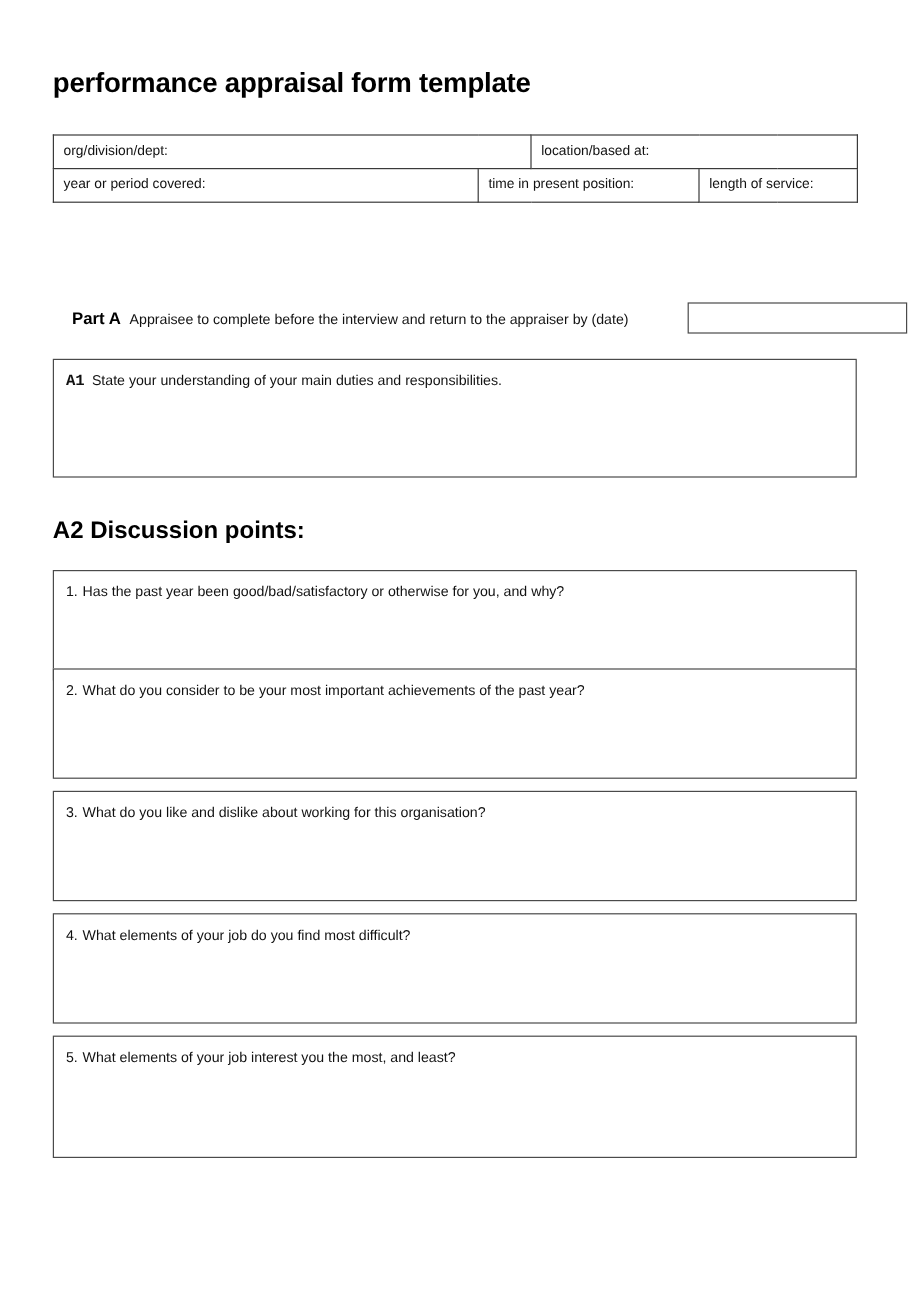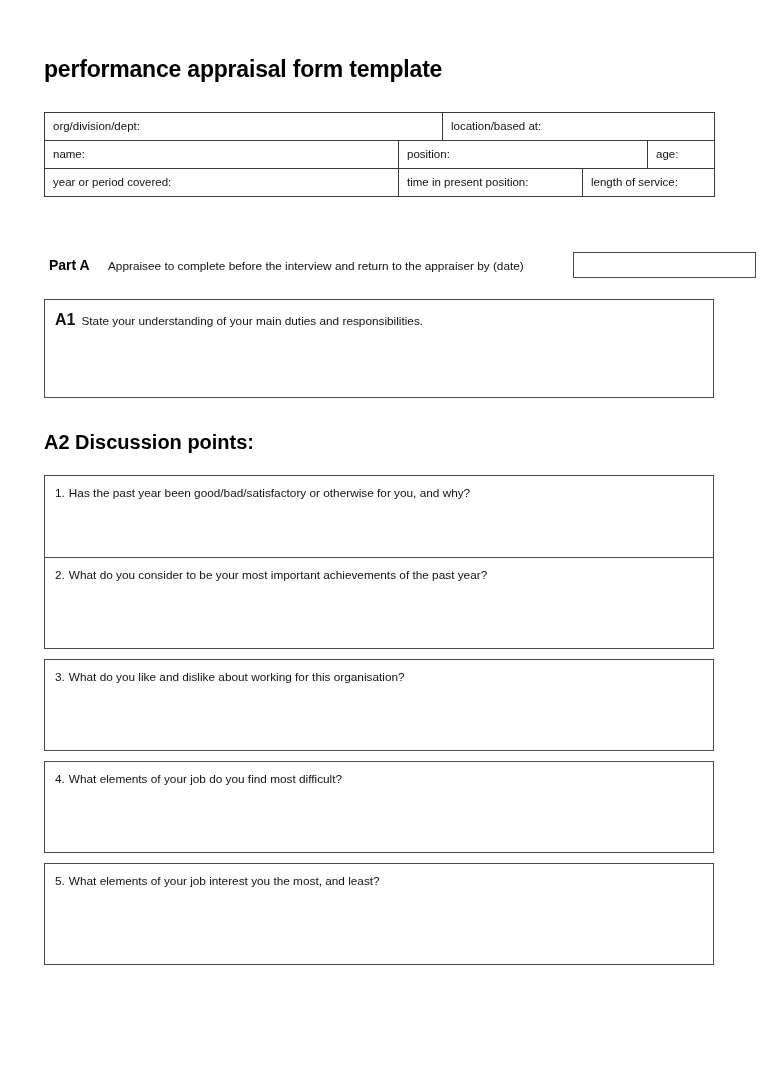--- a/index.html
+++ b/index.html
@@ -61,21 +61,21 @@
   
   .parta-row {
     position: absolute;
     left: 44px;
     top: 252px;
     width: 670px;
     height: 28px;
   }
   .parta-label {
     position: absolute;
-    left: 5px;
+    left: 16px;
     top: 5px;
     font-size: 14px;
     font-weight: bold;
     white-space: nowrap;
   }
   .parta-text {
     position: absolute;
     left: 64px;
     top: 7px;
     font-size: 11.8px;
@@ -106,22 +106,23 @@
     position: absolute;
     left: 10px;
     top: 10px;
     font-size: 11.8px;
     color: #111;
     white-space: nowrap;
     line-height: 1.2;
   }
   .ansbox .prompt .tag {
     font-weight: bold;
-    font-size: 16px;
+    font-size: 13px;
     margin-right: 6px;
+    font-family: Liberation Mono, monospace;
   }
 
   #box-a1 { top: 299px; height: 99px; }
 
   
   .a2-heading {
     position: absolute;
     left: 44px;
     top: 431px;
     font-size: 20px;
@@ -152,25 +153,20 @@
       <col style="width:140px">
       <col style="width:65px">
       <col style="width:67px">
     </colgroup>
     <tbody>
       <tr>
         <td colspan="2">org/division/dept:</td>
         <td colspan="3">location/based at:</td>
       </tr>
       <tr>
-        <td>name:</td>
-        <td colspan="3">position:</td>
-        <td>age:</td>
-      </tr>
-      <tr>
         <td>year or period covered:</td>
         <td colspan="2">time in present position:</td>
         <td colspan="2">length of service:</td>
       </tr>
     </tbody>
   </table>
 
   <div class="parta-row">
     <span class="parta-label">Part A</span>
     <span class="parta-text">Appraisee to complete before the interview and return to the appraiser by (date)</span>

